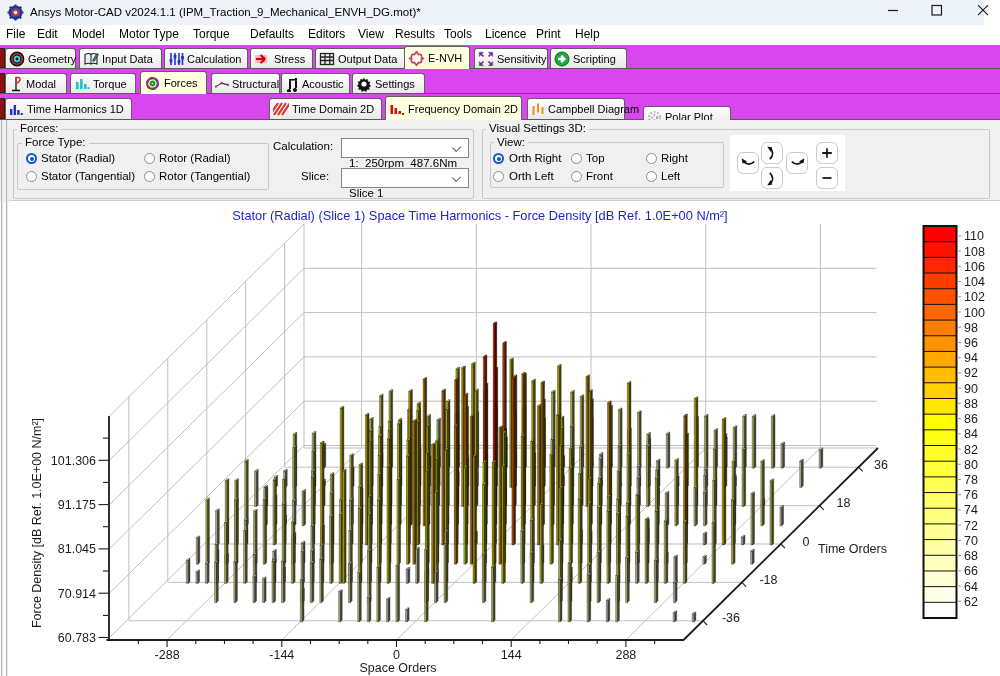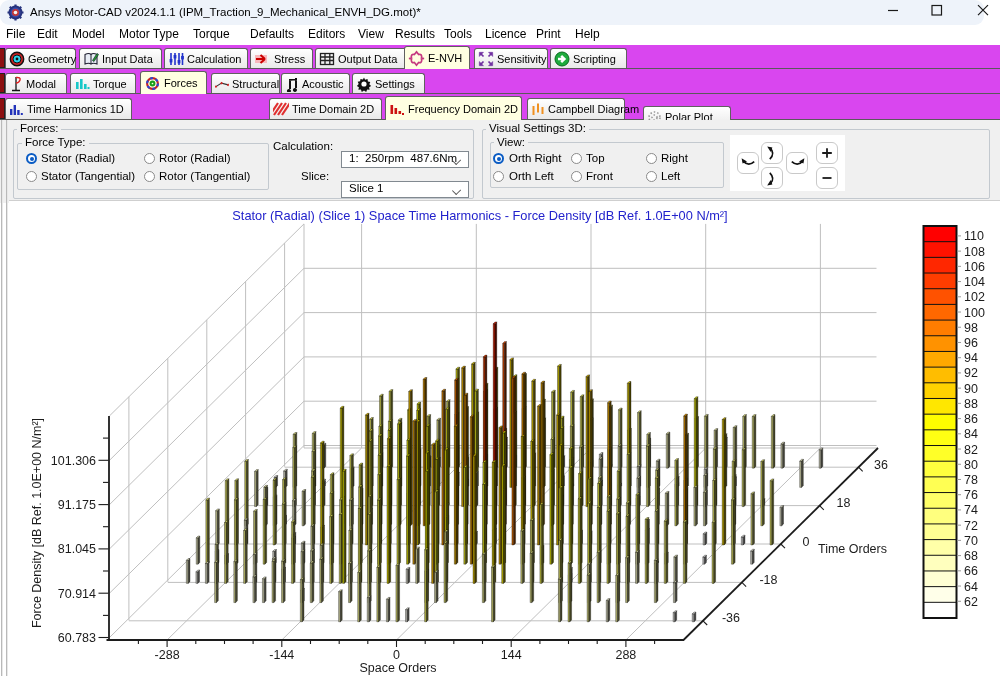--- a/index.html
+++ b/index.html
@@ -1,21 +1,21 @@
 <!DOCTYPE html>
 <html><head>
 <meta charset="utf-8">
 <style>
   * { margin:0; padding:0; box-sizing:border-box; }
   html,body { width:1000px; height:676px; overflow:hidden;
     font-family:"Liberation Sans", sans-serif; background:#fff; }
   #app { position:relative; width:1000px; height:676px; }
   .abs { position:absolute; }
 
-  #titlebar { left:0; top:0; width:984px; height:25px; background:#eef3fa;border-radius:9px; }
+  #titlebar { left:0; top:0; width:984px; height:25px; background:#eef3fa; }
   #titletext { left:30px; top:6px; font-size:11.5px; color:#000; }
 
   #menubar { left:0; top:25px; width:1000px; height:20px; background:#fff; }
   .mi { position:absolute; top:2px; font-size:12px; color:#000; }
 
   .tabrow { left:0; width:1000px; background:#d946ef; }
   .tabline { position:absolute; left:0; width:1000px; height:1px; background:#5a5a5a; }
   .tab { position:absolute; border:1px solid #606060; border-bottom:none;
     border-radius:3px 3px 0 0; background:linear-gradient(#fff,#e9e9e9);
     font-size:11px; color:#000; display:flex; align-items:center; padding-left:3px;
@@ -27,21 +27,21 @@
   #ctrl { left:0; top:120px; width:1000px; height:83px; background:#f0f0f0; }
   .gbox { position:absolute; border:1px solid #c3c9cf; border-radius:2px; }
   .glab { position:absolute; font-size:11.5px; color:#000; background:#f0f0f0; padding:0 3px; }
   .radio { position:absolute; width:11px; height:11px; border-radius:50%;
     border:1px solid #8a8a8a; background:#fff; }
   .radio.on { border:2px solid #0b5cc4; }
   .radio.on::after { content:""; position:absolute; left:1.5px; top:1.5px; width:4px; height:4px;
     border-radius:50%; background:#0b5cc4; }
   .rlab { position:absolute; font-size:11.5px; color:#000; white-space:nowrap; }
   .combo { position:absolute; width:128px; height:17px; background:#fff;
-    border:1px solid #818990; font-size:11.5px; color:#000; padding:0 0 0 7px;margin-top:13px; }
+    border:1px solid #818990; font-size:11.5px; color:#000; padding:18px 0 0 7px; }
   .combo::after { content:""; position:absolute; right:8px; top:5px; width:6px; height:6px;
     border:solid #555; border-width:0 0 1.3px 1.3px; transform:rotate(-45deg) scale(1,0.85); }
   #rotpanel { position:absolute; left:730px; top:15px; width:115px; height:56px; background:#fff; }
   .rbtn { position:absolute; width:22px; height:22px; border:1px solid #c9c9c9; border-radius:6px;
     background:#fff; display:flex; align-items:center; justify-content:center;
     font-size:15px; color:#111; }
 
   #splitl { left:1px; top:120px; width:2px; height:556px; border-left:1px solid #b9b9b9; border-right:1px solid #e8e8e8;}
   #splitr { left:6px; top:120px; width:2px; height:556px; border-left:1px solid #b9b9b9; border-right:1px solid #e8e8e8;}
   #chartwrap { left:9px; top:200px; width:991px; height:476px; background:#fff; border-top:1px solid #cfcfcf; }

